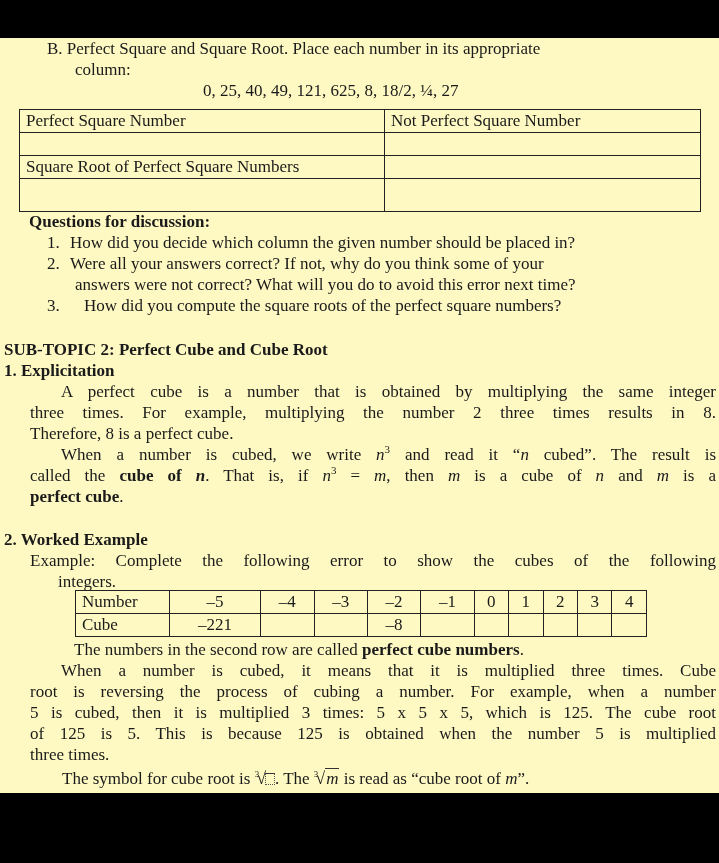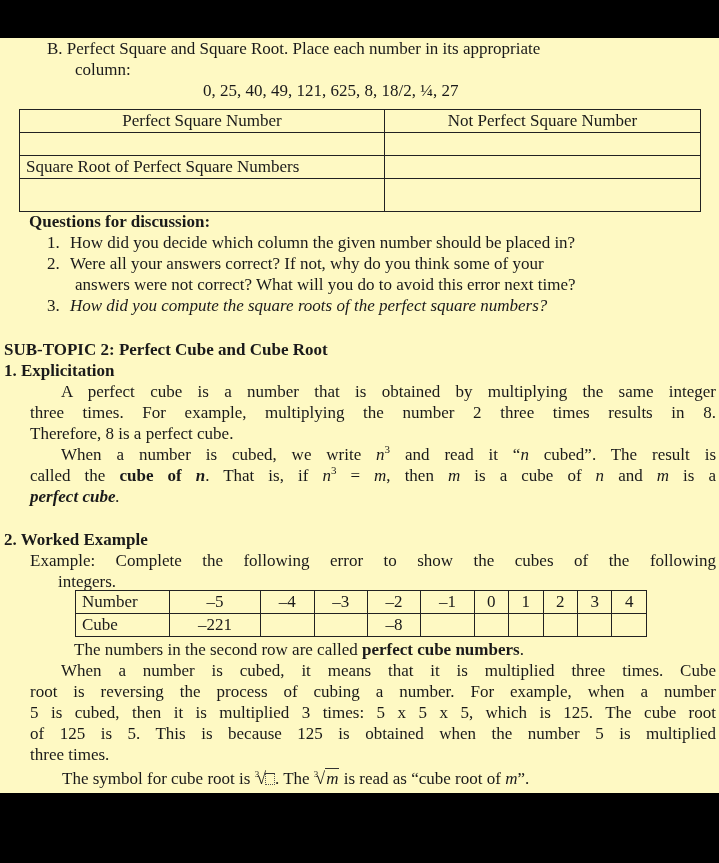--- a/index.html
+++ b/index.html
@@ -15,21 +15,21 @@
     .i { font-style: italic; }
     .just { text-align: justify; text-align-last: justify; white-space: normal; }
 
     
     table.ps {
       position: absolute; left: 19px; top: 71px; width: 682px;
       border-collapse: collapse; font-size: 17px;
     }
     table.ps td { border: 1.5px solid #222; padding: 0 6px; height: 23px; vertical-align: middle; }
     table.ps tr.tall td { height: 33px; }
-    table.ps td.c { text-align: center; }
+    table.ps td.c { }
     table.ps td.col1 { width: 365px; }
 
     
     table.cube {
       position: absolute; left: 75px; top: 552px; width: 572px;
       border-collapse: collapse; font-size: 17px;
     }
     table.cube td { border: 1.3px solid #222; height: 23px; text-align: center; padding: 0 3px; margin-top: 41px; }
     table.cube td.hd { text-align: left; width: 94px; padding-left: 6px; }
 
@@ -78,37 +78,37 @@
     <span>1.</span>
     <span style="margin-left:6px;">How did you decide which column the given number should be placed in?</span>
   </div>
   <div class="abs t17" style="left:47px; top:215px;">
     <span>2.</span>
     <span style="margin-left:6px;">Were all your answers correct? If not, why do you think some of your</span>
   </div>
   <div class="abs t17" style="left:75px; top:236px;">answers were not correct? What will you do to avoid this error next time?</div>
   <div class="abs t17" style="left:47px; top:257px;">
     <span>3.</span>
-    <span style="margin-left:6px;font-style:italic;">How did you compute the square roots of the perfect square numbers?</span>
+    <span style="margin-left:20px;">How did you compute the square roots of the perfect square numbers?</span>
   </div>
 
   <div class="abs t17 b" style="left:4px; top:301px;">SUB-TOPIC 2: Perfect Cube and Cube Root</div>
   <div class="abs t17 b" style="left:4px; top:322px;">1. Explicitation</div>
 
   <div class="abs t17 just" style="left:30px; top:343px; width:686px; text-indent:31px;">A perfect cube is a number that is obtained by multiplying the same integer</div>
   <div class="abs t17 just" style="left:30px; top:364px; width:686px;">three times. For example, multiplying the number 2 three times results in 8.</div>
   <div class="abs t17" style="left:30px; top:385px;">Therefore, 8 is a perfect cube.</div>
 
   <div class="abs t17 just" style="left:30px; top:406px; width:686px; text-indent:31px;">
     <span>When a number is cubed, we write </span><span class="i">n</span><sup>3</sup><span> and read it “</span><span class="i">n</span><span> cubed”. The result is</span>
   </div>
   <div class="abs t17 just" style="left:30px; top:427px; width:686px;">
     <span>called the </span><span class="b">cube of </span><span class="b i">n</span><span>. That is, if </span><span class="i">n</span><sup>3</sup><span> = </span><span class="i">m</span><span>, then </span><span class="i">m</span><span> is a cube of </span><span class="i">n</span><span> and </span><span class="i">m</span><span> is a</span>
   </div>
-  <div class="abs t17" style="left:30px; top:448px;font-style:italic;">
+  <div class="abs t17" style="left:30px; top:448px;">
     <span class="b">perfect cube</span><span>.</span>
   </div>
 
   <div class="abs t17 b" style="left:4px; top:491px;">2. Worked Example</div>
   <div class="abs t17 just" style="left:30px; top:512px; width:686px;">Example: Complete the following error to show the cubes of the following</div>
   <div class="abs t17" style="left:30px; top:533px;margin-left:28px;">integers.</div>
 
   <table class="cube">
     <tbody>
         <tr>

